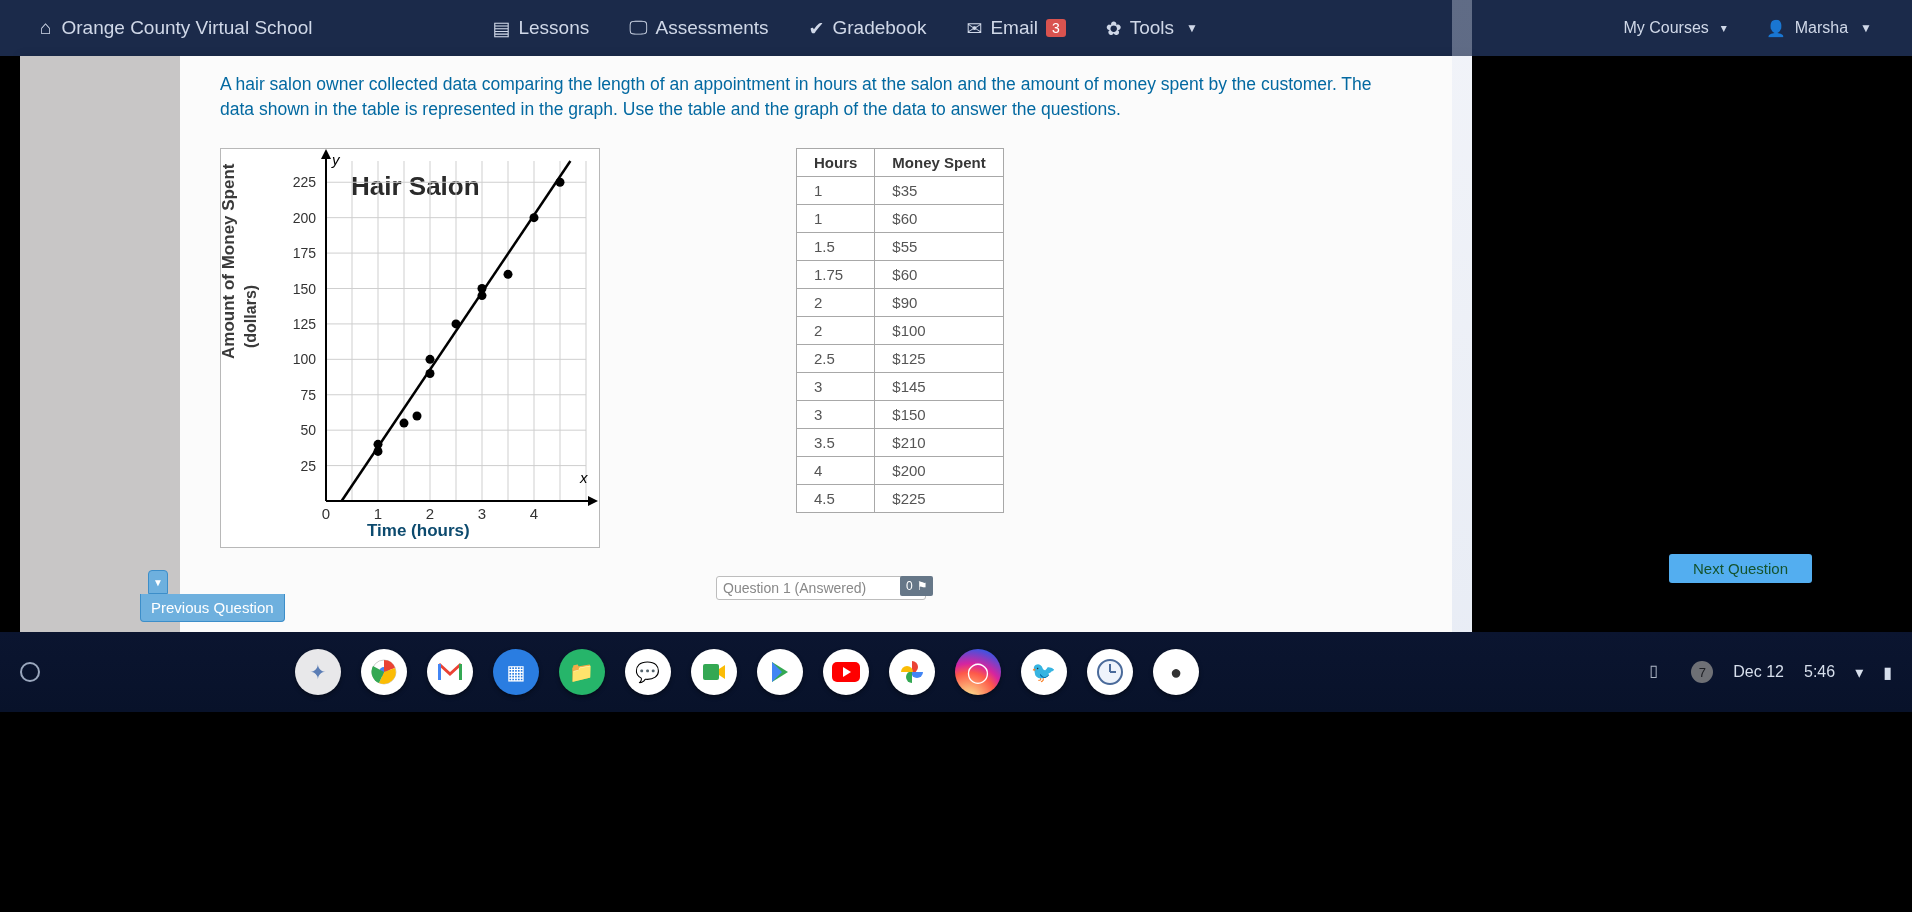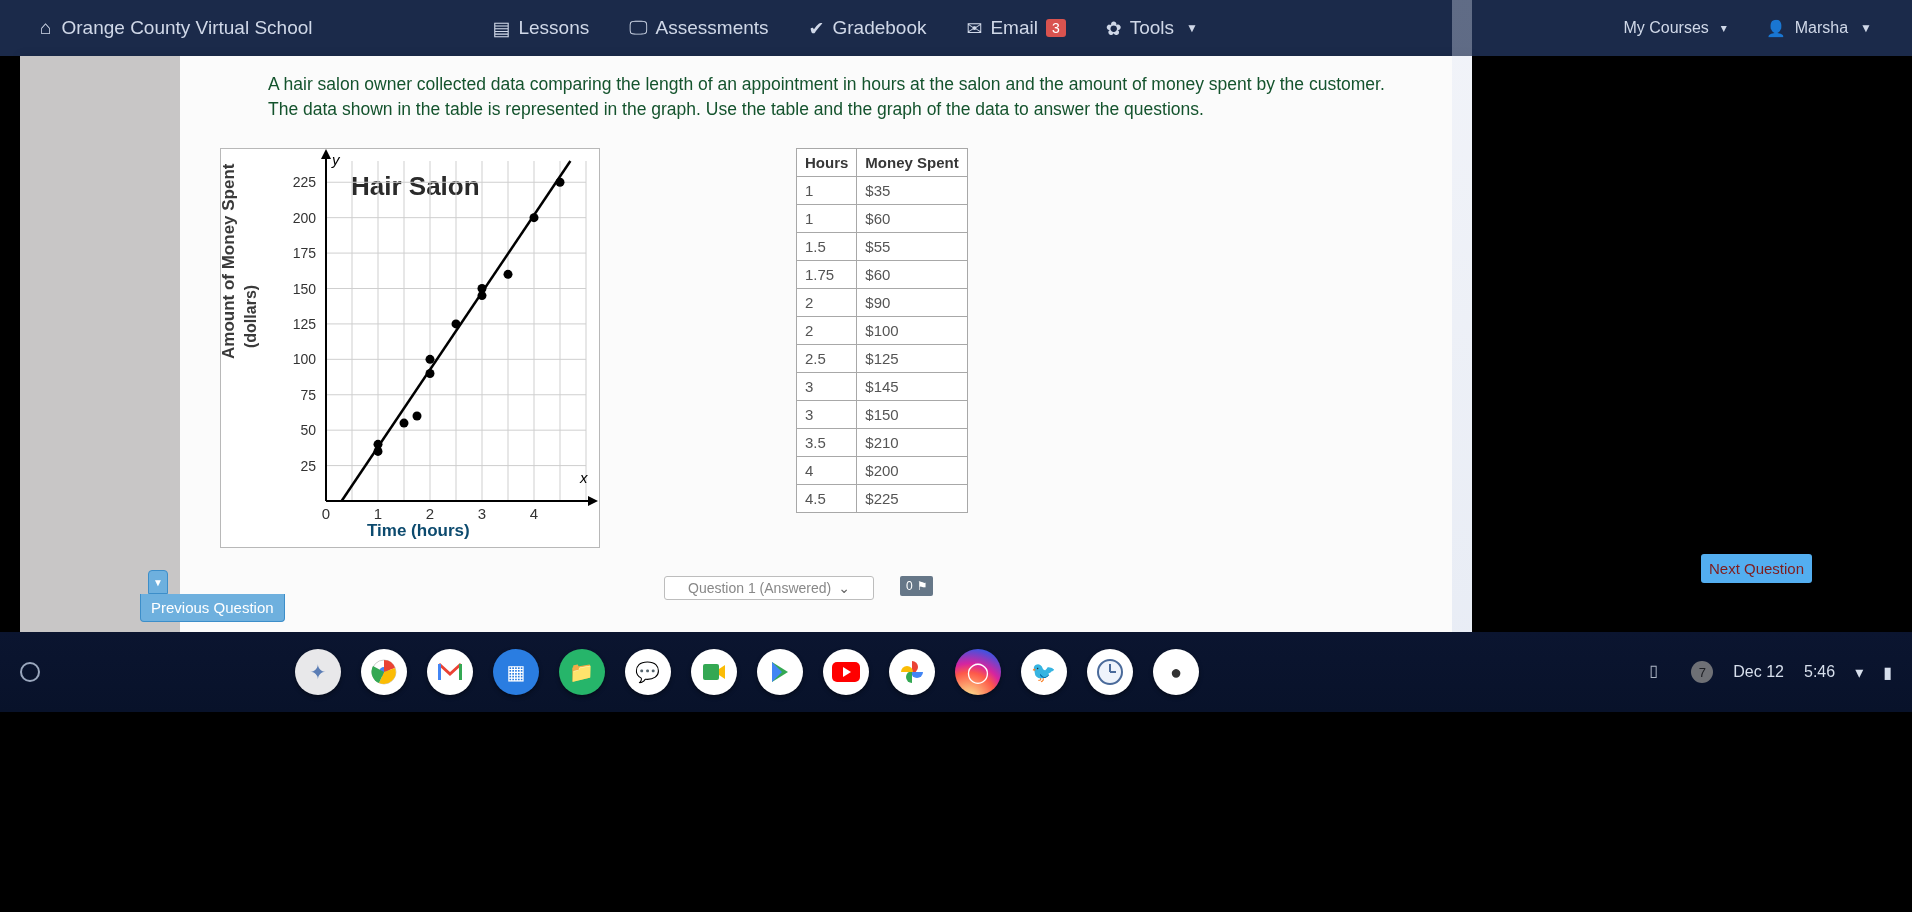--- a/index.html
+++ b/index.html
@@ -37,21 +37,21 @@
     height: 580px;
     background: #fbfbfb;
     box-shadow: 0 0 10px rgba(0,0,0,0.1);
   }
   .left-gutter {
     position:absolute; top:0; left:0; width:160px; bottom:0;
     background:#c8c6c6;
   }
   .question-text {
     position:absolute; top:16px; left:200px; right:70px;
-    font-size:17.5px; color:#14532d; line-height:1.45;margin-left:48px;
+    font-size:17.5px; color:#0369a1; line-height:1.45;
   }
 
   
   .chart-panel {
     position:absolute;
     left: 200px; top: 92px;
     width: 380px; height: 400px;
     background:#fff;
     border:1px solid #b8b8b8;
   }
@@ -79,21 +79,21 @@
 
   
   .data-table {
     position:absolute;
     left: 776px; top: 92px;
     border-collapse: collapse;
     font-size:15px;
   }
   .data-table th, .data-table td {
     border:1px solid #a8a8a8;
-    padding:5px 8px;
+    padding:5px 17px;
     text-align:left;
     color:#555;
     background:#fff;
   }
   .data-table th { font-weight:bold; color:#373737;}
 
   
   .prev-btn {
     position:absolute; left:140px; top:594px;
     background:#6eb0de; color:#fff;
@@ -104,32 +104,32 @@
   .prev-tab {
     position:absolute; left:148px; top:570px;
     width:20px; height:24px;
     background:#6eb0de; border:1px solid #3d8ec9;
     border-radius:4px 4px 0 0;
     display:flex; align-items:center; justify-content:center;
     color:#fff; font-size:10px;
   }
   .next-btn {
     position:absolute; right:100px; top:554px;
-    background:#53aef0; color:#7f1d1d;
-    padding:6px 8px; font-size:15px;
+    background:#53aef0; color:#14532d;
+    padding:6px 24px; font-size:15px;
     border-radius:3px; cursor:pointer;
     white-space: nowrap;
     text-align: right;
   }
   .question-indicator {
-    position:absolute; left:664px; top:576px;
+    position:absolute; left:716px; top:576px;
     width: 210px;
     display:flex; align-items:center;
     border:1px solid #bdbdbd; border-radius:3px;
-    background:#fff; padding:3px 23px; font-size:14px; color:#888;
+    background:#fff; padding:3px 6px; font-size:14px; color:#888;
   }
   .question-indicator .sel { margin-left:auto; color:#666;}
   .zero-flag {
     position:absolute; left:900px; top:576px;
     background:#678; color:#fff; font-size:12px;
     padding:3px 6px; border-radius:2px;
     display:flex; align-items:center; gap:4px;
   }
 
   

